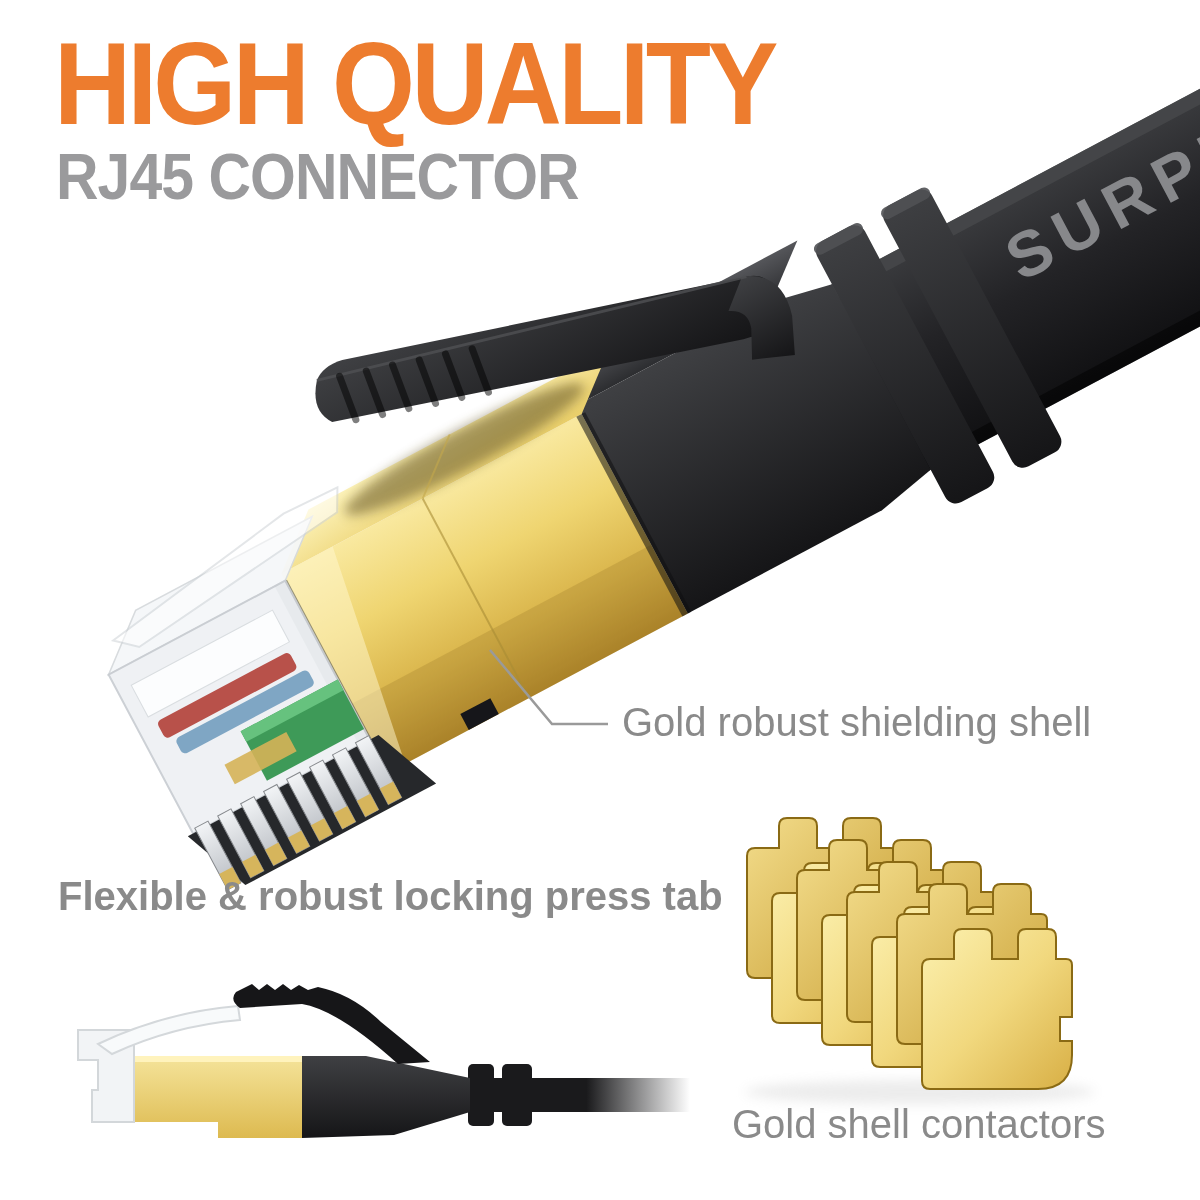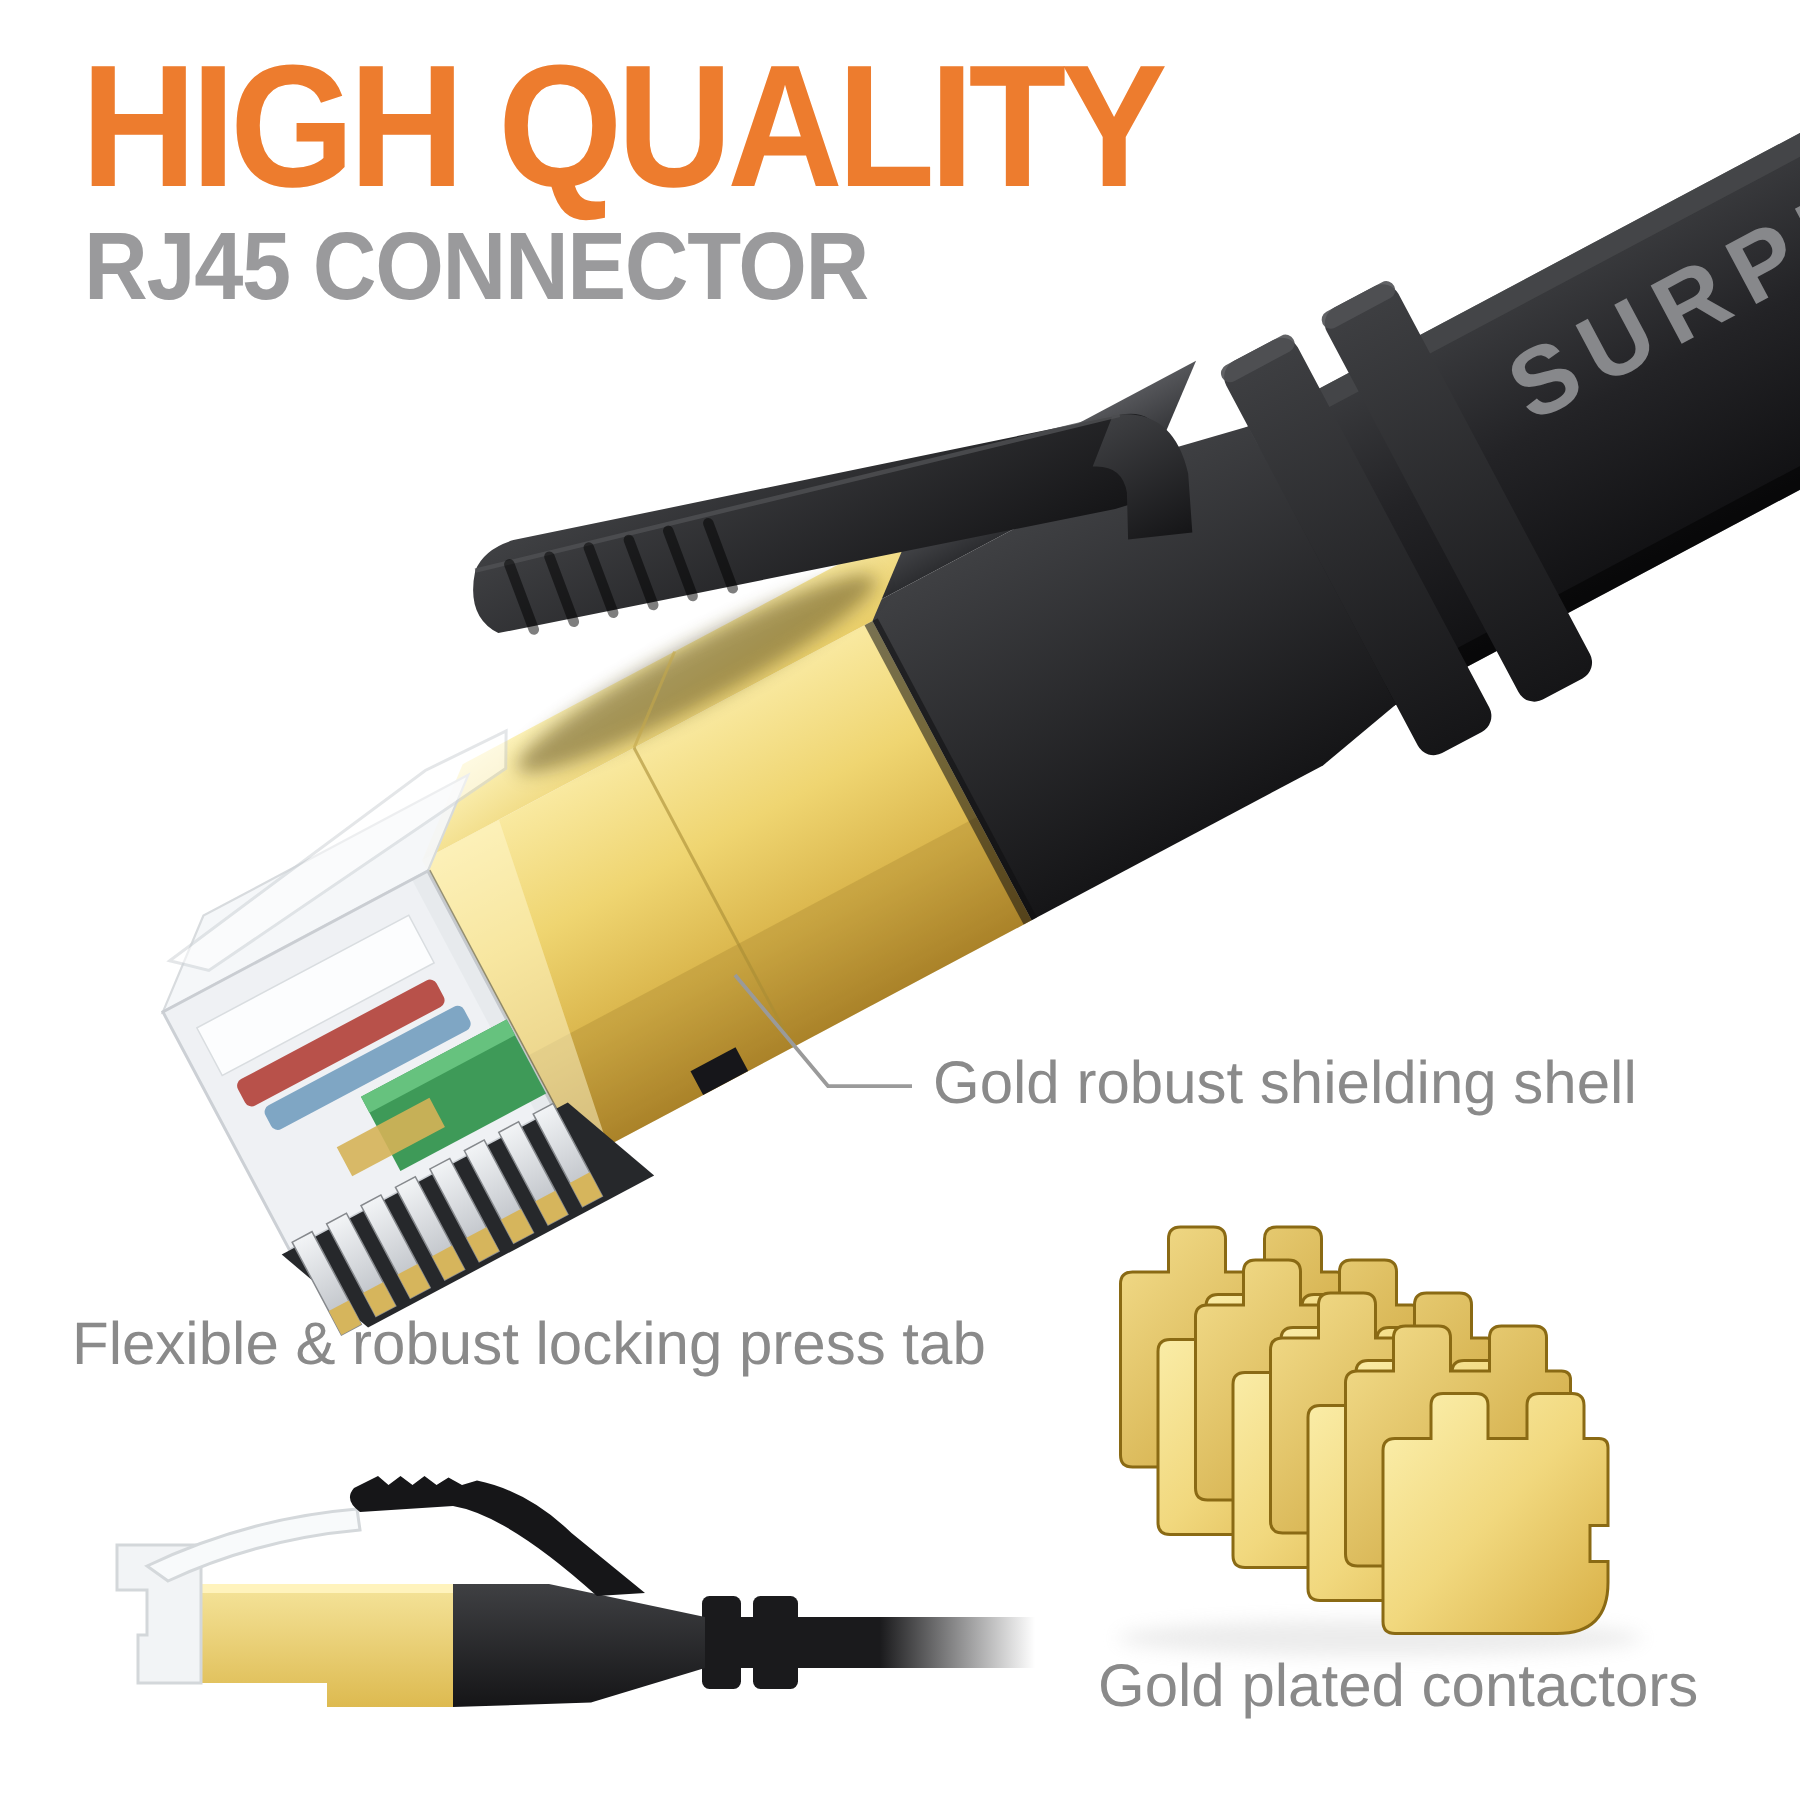--- a/index.html
+++ b/index.html
@@ -18,21 +18,21 @@
     position:absolute;left:56px;top:144px;
     font-size:64px;font-weight:bold;letter-spacing:-1px;
     color:#9A9A9C;white-space:nowrap;line-height:1.05;
     transform:scaleX(0.92);transform-origin:left top;
   }
   .caption{
     position:absolute;font-size:40px;color:#8A8A8A;
     white-space:nowrap;line-height:1.1;letter-spacing:0;
   }
   .caption.shell-label{left:622px;top:700px;}
-  .caption.tab-label{left:48px;top:874px;}
+  .caption.tab-label{left:58px;top:874px;font-weight:bold;}
   .caption.contactors-label{left:732px;top:1102px;}
 </style>
 </head>
 <body>
 
 <div class="canvas">
 
   <svg width="1200" height="1200" viewBox="0 0 1200 1200">
     <defs>
       <linearGradient id="gCable" x1="0" y1="0" x2="0" y2="1">
@@ -196,14 +196,14 @@
       <use href="#plate" transform="translate(895,880)" fill="url(#gPlateDark)" stroke="#8a6a14" stroke-width="2"></use>
       <use href="#plate" transform="translate(920,925)" fill="url(#gPlate)" stroke="#8a6a14" stroke-width="2"></use>
     </g>
   </svg>
 
   <div class="headline">HIGH QUALITY</div>
   <div class="subheadline">RJ45 CONNECTOR</div>
 
   <div class="caption shell-label">Gold robust shielding shell</div>
   <div class="caption tab-label">Flexible &amp; robust locking press tab</div>
-  <div class="caption contactors-label">Gold plated contactors</div>
+  <div class="caption contactors-label">Gold shell contactors</div>
 </div>
 
 </body></html>

